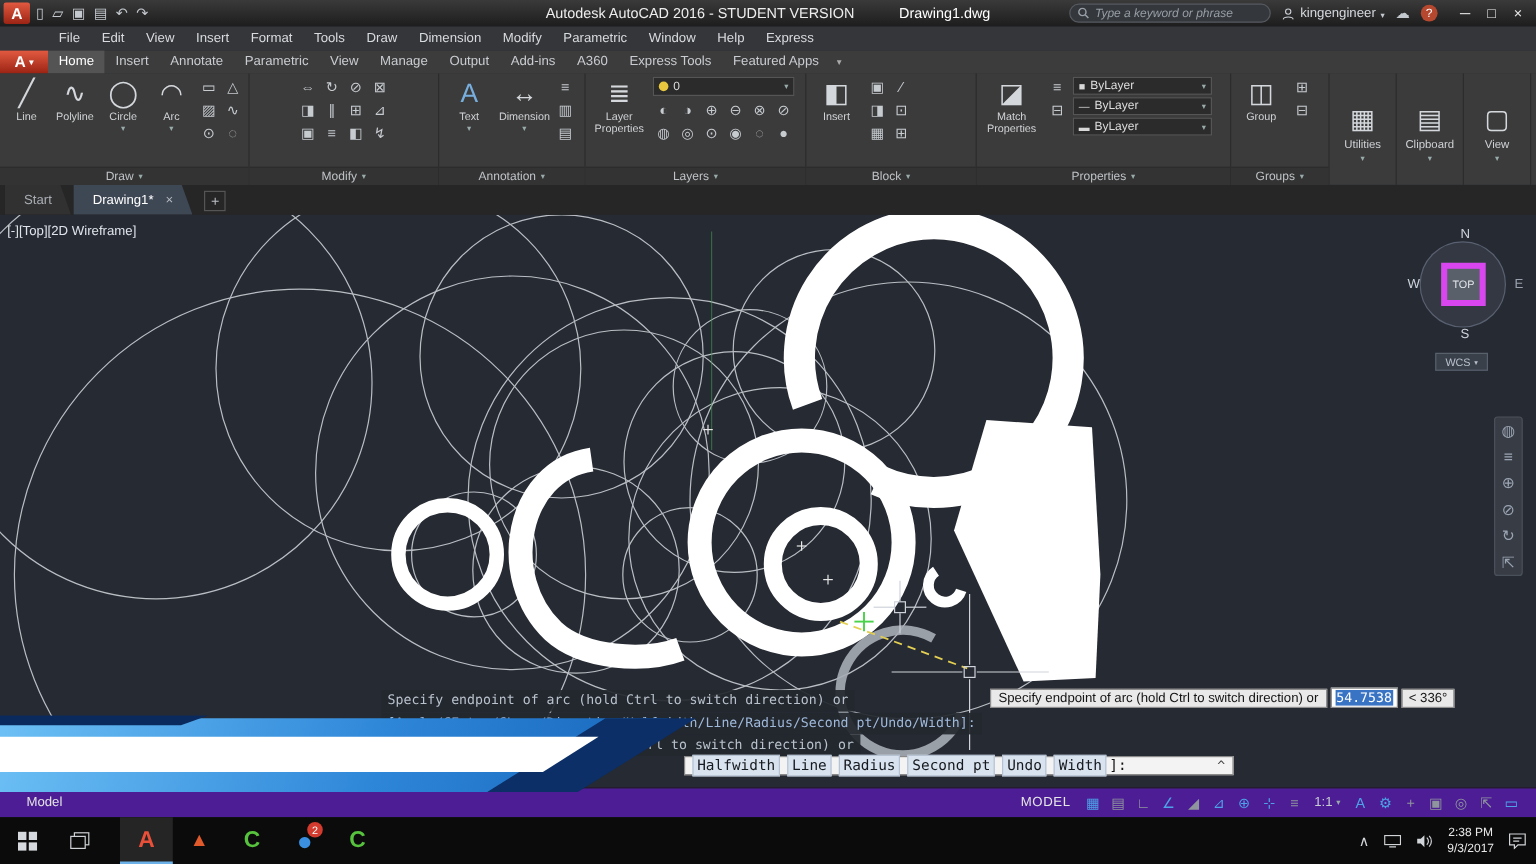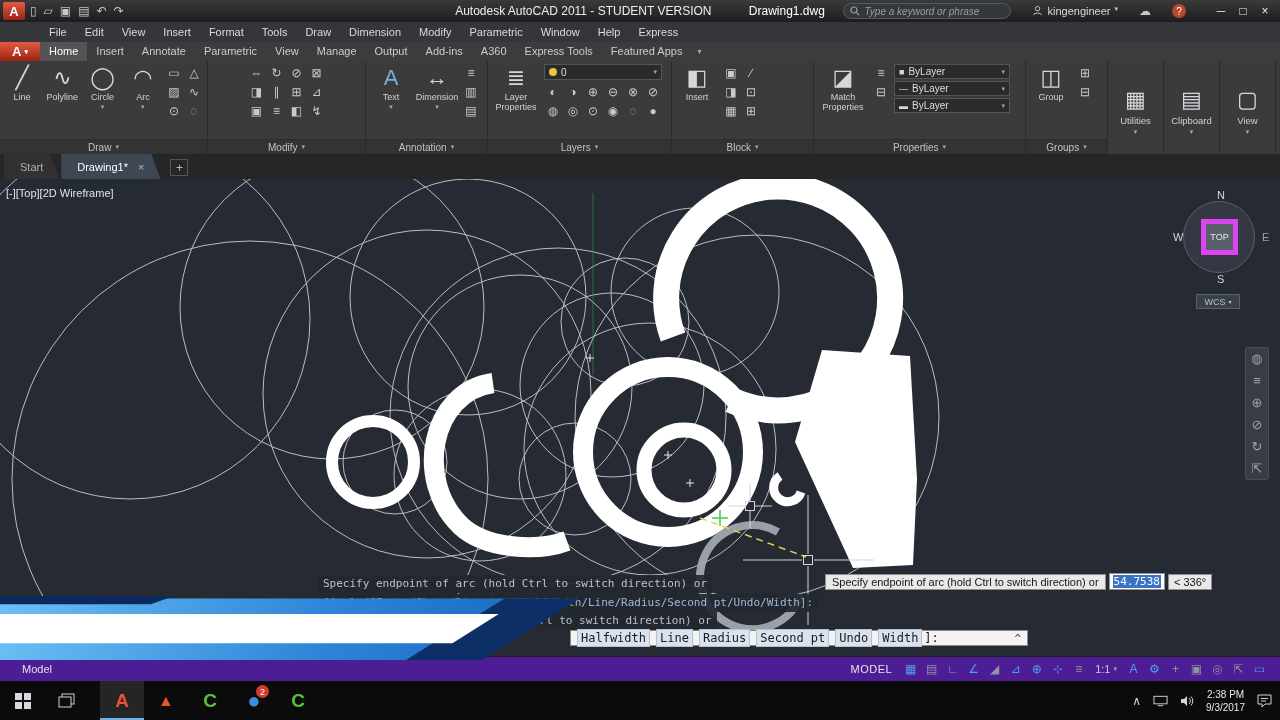--- a/index.html
+++ b/index.html
@@ -7,25 +7,25 @@
   body{position:relative;font-family:"Liberation Sans",sans-serif;background:#272b34;color:#ddd}
   input{font-family:"Liberation Sans",sans-serif;border:none;outline:none;background:transparent}
 
   
   #title-bar{position:absolute;top:0;left:0;width:1280px;height:22px;background:linear-gradient(#3a3a3a,#1d1d1d);display:flex;align-items:center;z-index:30}
   .app-badge{width:22px;height:18px;margin:0 5px 0 3px;background:linear-gradient(#e25a40,#9c2414);color:#fff;font-weight:bold;font-size:13px;display:flex;align-items:center;justify-content:center;border-radius:2px}
   .qat{display:flex;gap:7px;color:#c4c9cf;font-size:12px;line-height:22px}
   .qat span{cursor:default}
   .title-center{position:absolute;left:0;right:0;text-align:center;font-size:12px;color:#ededed;pointer-events:none}
   .title-center .doc{margin-left:34px;color:#ffffff}
-  .tb-right{margin-left:auto;display:flex;align-items:center;gap:21px;padding-right:5px;z-index:2}
+  .tb-right{margin-left:auto;display:flex;align-items:center;gap:9px;padding-right:5px;z-index:2}
   .kw-search{width:168px;height:16px;background:#34383d;border:1px solid #565a60;border-radius:8px;display:flex;align-items:center;padding:0 6px;gap:4px}
   .kw-search input{flex:1;font-size:10px;font-style:italic;color:#cfd3d8}
   .kw-search input::placeholder{color:#989ea6;font-style:italic}
-  .user-chip{display:flex;align-items:flex-start;gap:4px;font-size:11px;color:#d5d9de}
+  .user-chip{display:flex;align-items:flex-end;gap:4px;font-size:11px;color:#d5d9de}
   .tb-ic{font-size:12px;color:#c4c9cf}
   .help-circle{width:14px;height:14px;border-radius:50%;background:#b5482f;color:#fff;font-size:10px;display:flex;align-items:center;justify-content:center}
   .win-controls{display:flex;gap:2px;margin-left:4px}
   .win-controls span{width:20px;height:18px;display:flex;align-items:center;justify-content:center;font-size:12px;color:#e8e8e8}
 
   
   #menu-bar{position:absolute;top:22px;left:0;width:1280px;height:20px;background:#35363a;display:flex;align-items:center;padding-left:40px;z-index:29}
   .menu-item{padding:0 9px;font-size:11px;color:#d8dbdf;line-height:20px;cursor:default}
 
   
@@ -151,21 +151,21 @@
   <span class="app-badge" data-name="app-logo-icon">A</span>
   <div class="qat" data-name="quick-access-toolbar">
     <span data-name="qat-icon-new">▯</span>
       <span data-name="qat-icon-open">▱</span>
       <span data-name="qat-icon-save">▣</span>
       <span data-name="qat-icon-plot">▤</span>
       <span data-name="qat-icon-undo">↶</span>
       <span data-name="qat-icon-redo">↷</span>
   </div>
   <div class="title-center" data-name="window-title">
-    <span data-name="app-title">Autodesk AutoCAD 2011 - STUDENT VERSION</span>
+    <span data-name="app-title">Autodesk AutoCAD 2016 - STUDENT VERSION</span>
     <span class="doc" data-name="document-title">Drawing1.dwg</span>
   </div>
   <div class="tb-right">
     <div class="kw-search" data-name="keyword-search">
       <svg width="10" height="10" viewBox="0 0 10 10" data-name="search-icon">
           <circle cx="4" cy="4" r="3" fill="none" stroke="#9aa0a8" stroke-width="1.2"></circle>
           <line x1="6.3" y1="6.3" x2="9" y2="9" stroke="#9aa0a8" stroke-width="1.2"></line>
         </svg>
       <input data-name="keyword-search-input" placeholder="Type a keyword or phrase" style="">
     </div>

